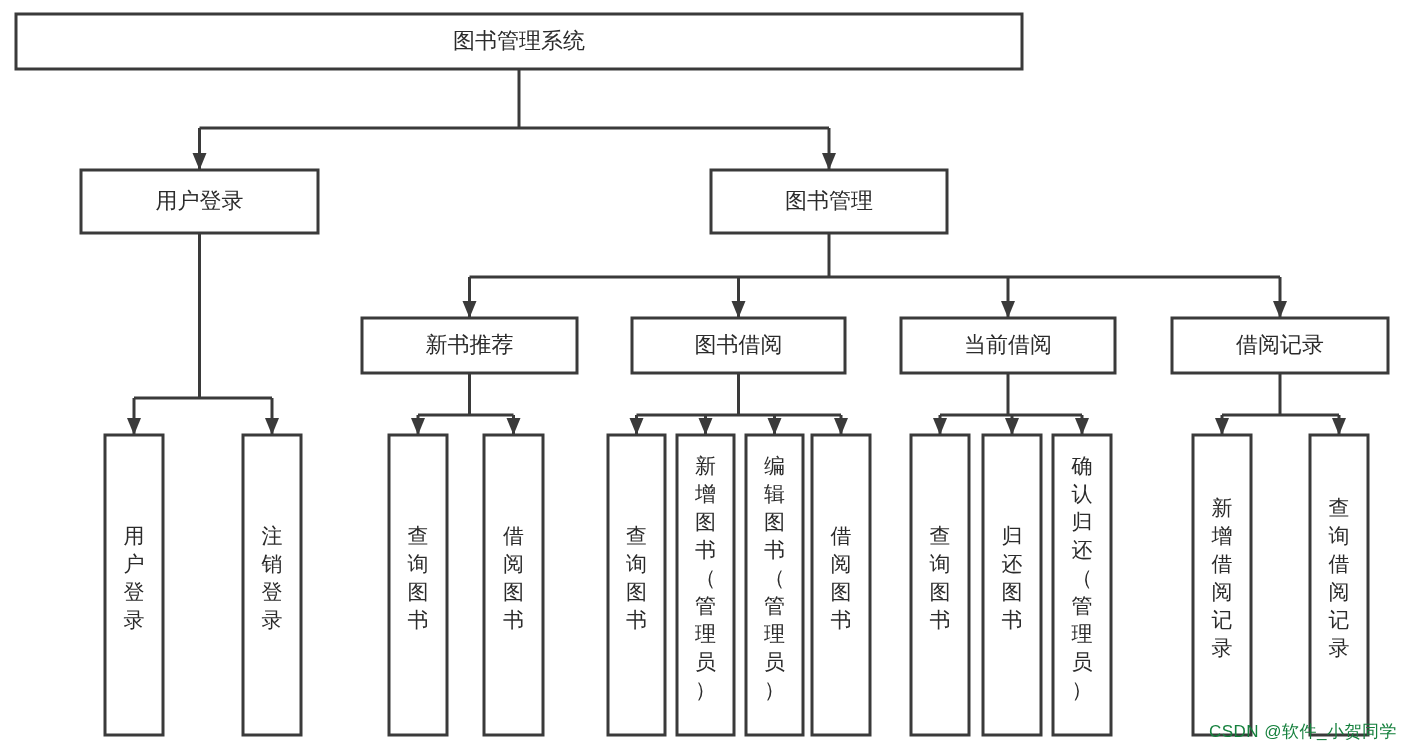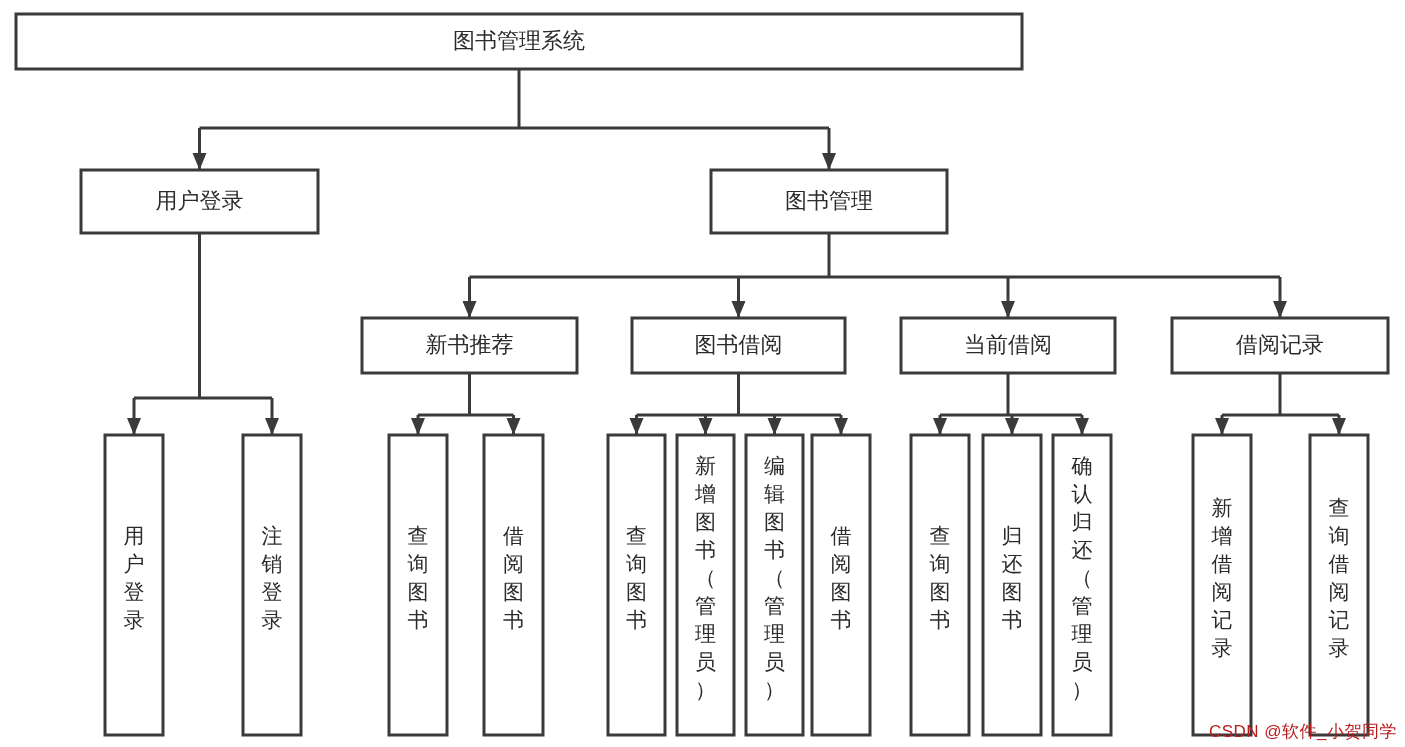--- a/index.html
+++ b/index.html
@@ -54,21 +54,21 @@
     font-family: "Liberation Sans", "DejaVu Sans", sans-serif;
     font-size: 21px;
     text-anchor: middle;
   }
   .watermark-text {
     position: absolute;
     right: 8px;
     bottom: 4px;
     font-family: "Liberation Sans", "DejaVu Sans", sans-serif;
     font-size: 17px;
-    color: #b91c1c;
+    color: #15803d;
     white-space: nowrap;
     letter-spacing: 0.5px;
   }
 </style>
 </head>
 <body>
 
 <div id="diagram-root">
 
   <svg id="tree-svg" viewBox="0 0 1405 747">

